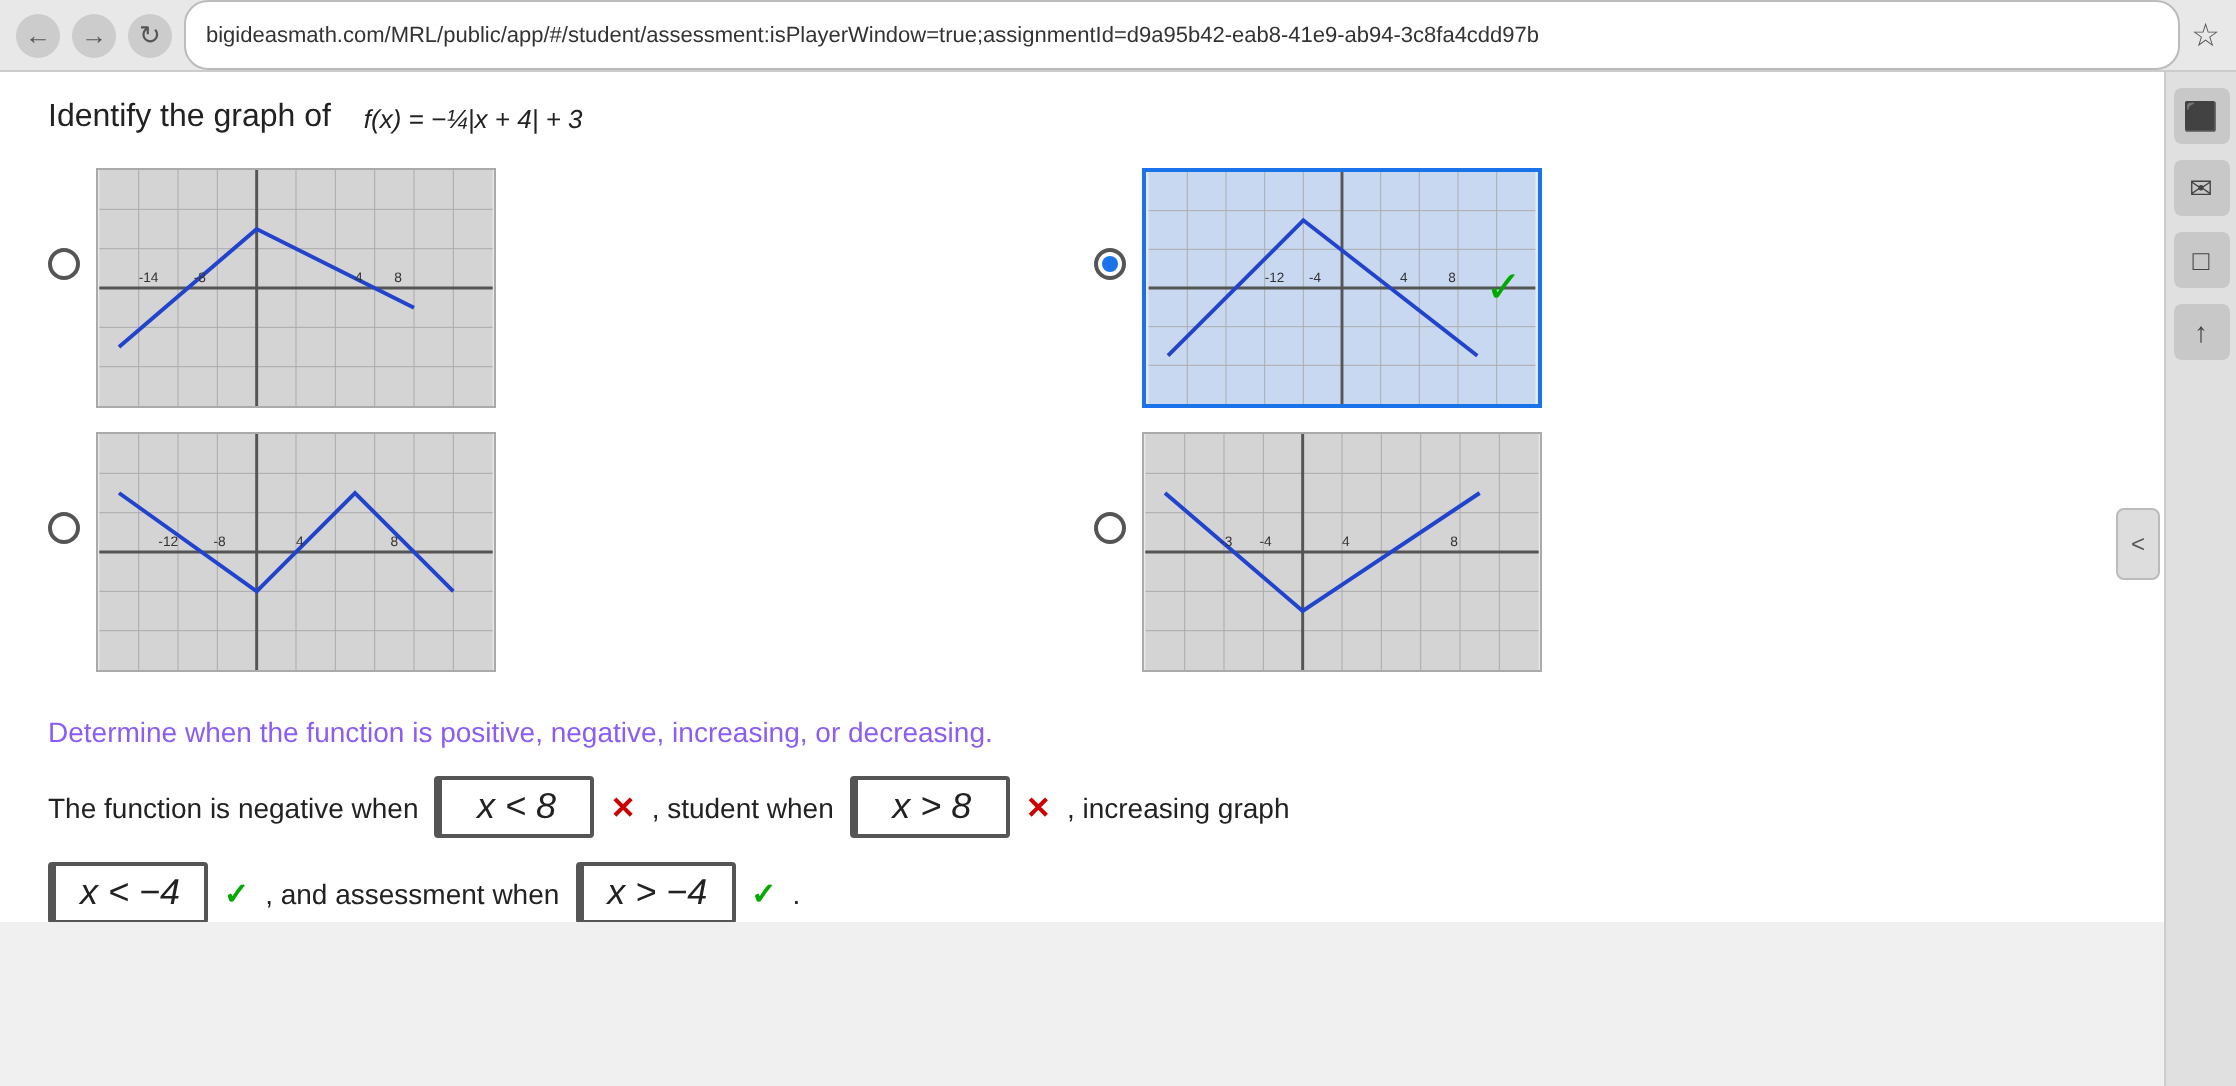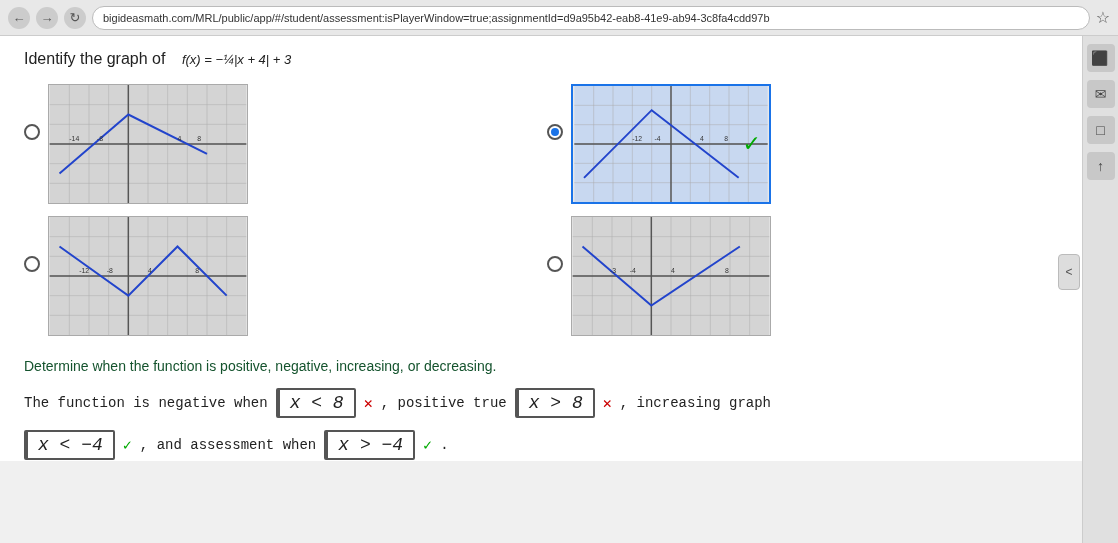--- a/index.html
+++ b/index.html
@@ -28,21 +28,21 @@
       border-radius: 50%;
       display: flex; align-items: center; justify-content: center;
       font-size: 13px; color: #555; cursor: pointer;
       flex-shrink: 0;
     }
     .browser-url-bar {
       flex: 1;
       background: white;
       border: 1px solid #bbb;
       border-radius: 12px;
-      height: 24px;
+      height: 35px;
       display: flex; align-items: center;
       padding: 0 10px;
       font-size: 11px;
       color: #333;
       overflow: hidden;
       white-space: nowrap;
       text-overflow: ellipsis;
     }
     .browser-right-icons {
       display: flex; gap: 8px; align-items: center;
@@ -139,34 +139,33 @@
     .graph-svg {
       width: 100%; height: 100%;
     }
 
     
     .determine-section {
       margin-bottom: 18px;
     }
     .determine-title {
       font-size: 14px;
-      color: #14532d;
+      color: #8b5cf6;
       margin-bottom: 14px;
     }
 
     
     .answer-row {
       display: flex;
       align-items: center;
       gap: 8px;
       margin-bottom: 12px;
       font-size: 14px;
       color: #222;
       flex-wrap: wrap;
-      font-family: Liberation Mono, monospace;
     }
     .answer-box {
       border: 2px solid #555;
       border-left: 4px solid #555;
       border-radius: 2px;
       padding: 3px 10px;
       font-size: 18px;
       font-style: italic;
       color: #222;
       background: white;
@@ -386,21 +385,21 @@
 
   <div class="determine-section">
     <div class="determine-title">Determine when the function is positive, negative, increasing, or decreasing.</div>
 
     <div class="answer-row">
       <span>The function is negative when</span>
       <div class="answer-box">
         <span>x &lt; 8</span>
       </div>
       <span class="status-x">✕</span>
-      <span>, positive true</span>
+      <span>, student when</span>
       <div class="answer-box">
         <span>x &gt; 8</span>
       </div>
       <span class="status-x">✕</span>
       <span>, increasing graph</span>
     </div>
 
     <div class="answer-row">
       <div class="answer-box">
         <span>x &lt; −4</span>

